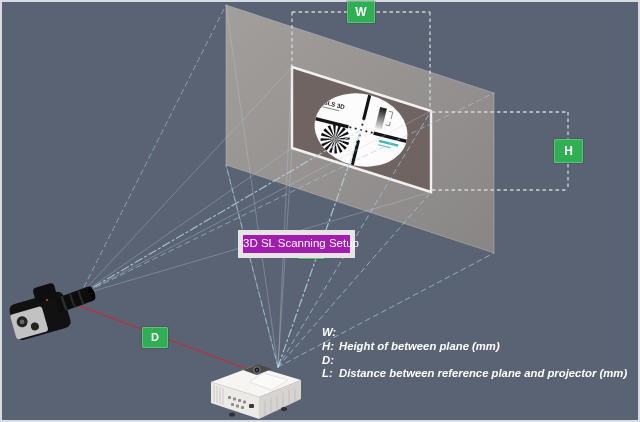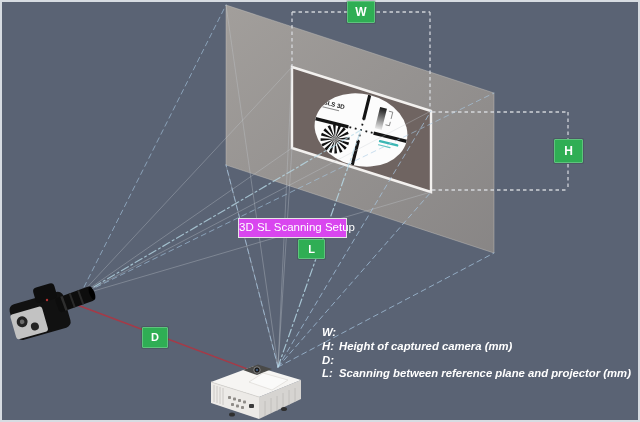--- a/index.html
+++ b/index.html
@@ -11,22 +11,22 @@
   }
   .stage svg{position:absolute;left:0;top:0;}
   .dim-label{
     position:absolute;display:flex;align-items:center;justify-content:center;
     background:#2fae54;border:1px solid #5ec47d;border-radius:1px;
     color:#ffffff;font-weight:bold;font-size:12px;line-height:1;
     box-shadow:0 0 0 1px rgba(20,40,25,.18);
   }
   .dim-label.small{font-size:11px;}
   .tooltip{
-    position:absolute;left:238px;top:218px;width:107px;height:18px;
-    background:#d946ef;border:1px solid #e5e5e5;color:#ffffff;
+    position:absolute;left:238px;top:230px;width:107px;height:18px;
+    background:#a21caf;border:5px solid #e5e5e5;color:#ffffff;
     font-size:11.5px;line-height:16px;text-align:center;white-space:nowrap;
   }
   .legend{
     position:absolute;left:322px;top:326px;color:#ffffff;
     font-size:11.3px;font-style:italic;line-height:13.8px;white-space:nowrap;
   }
   .legend-row{display:flex;}
   .legend-key{font-weight:bold;width:17px;flex:0 0 17px;}
   .legend-text{font-weight:bold;font-weight:600;}
 </style>
@@ -210,23 +210,23 @@
   <div class="dim-label small" style="left:142px;top:327px;width:24px;height:19px;">D</div>
 
   <div class="tooltip">3D SL Scanning Setup</div>
 
   <div class="legend">
     <div class="legend-row">
       <span class="legend-key">W:</span>
     </div>
     <div class="legend-row">
       <span class="legend-key">H:</span>
-      <span class="legend-text">Height of captured camera (mm)</span>
+      <span class="legend-text">Height of between plane (mm)</span>
     </div>
     <div class="legend-row">
       <span class="legend-key">D:</span>
     </div>
     <div class="legend-row">
       <span class="legend-key">L:</span>
-      <span class="legend-text">Scanning between reference plane and projector (mm)</span>
+      <span class="legend-text">Distance between reference plane and projector (mm)</span>
     </div>
   </div>
 </div>
 
 </body></html>

